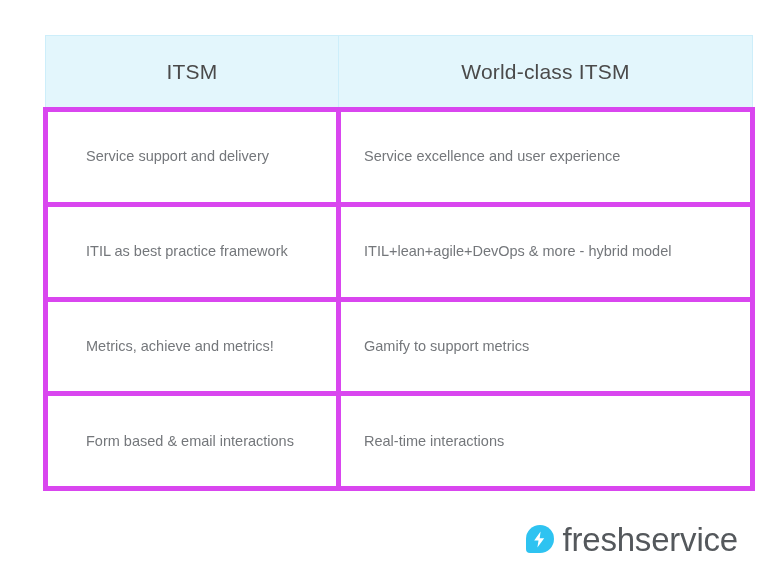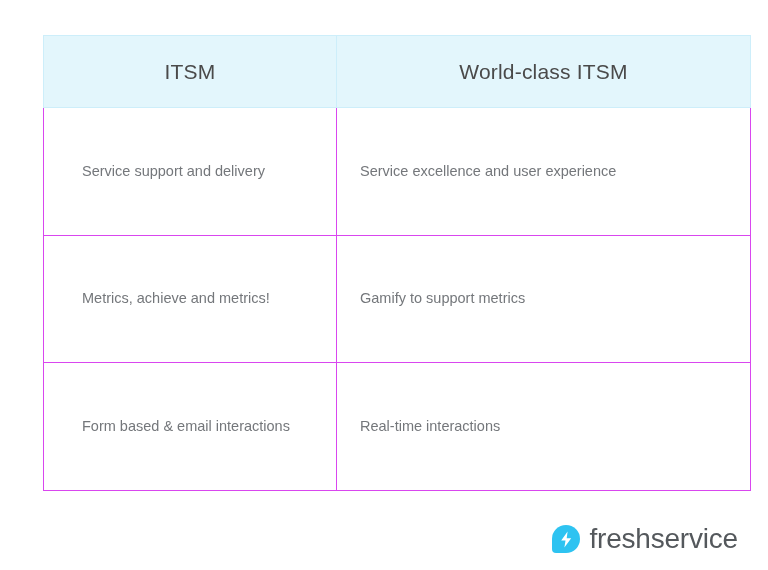--- a/index.html
+++ b/index.html
@@ -57,21 +57,21 @@
   }
 
   table.compare td {
     height: 77px;
     font-size: 14.5px;
     font-weight: 400;
     color: #74777b;
     vertical-align: middle;
     text-align: left;
     padding: 0 14px 0 38px;
-    border: 1px solid #d946ef;
+    border: 5px solid #d946ef;
     line-height: 1.45;
   }
 
   table.compare td.cell-right {
     padding-left: 23px;
   }
 
   
   .brand {
     position: absolute;
@@ -93,21 +93,21 @@
     display: flex;
     align-items: center;
     justify-content: center;
   }
 
   .brand-mark svg {
     display: block;
   }
 
   .brand-name {
-    font-size: 28px;
+    font-size: 33px;
     font-weight: 400;
     color: #54585c;
     letter-spacing: -0.2px;
     line-height: 1;
     white-space: nowrap;
   }
 </style>
 </head>
 <body>
 
@@ -124,20 +124,24 @@
           <th>ITSM</th>
           <th>World-class ITSM</th>
         </tr>
       </thead>
       <tbody>
         <tr>
           <td class="cell-left">Service support and delivery</td>
           <td class="cell-right">Service excellence and user experience</td>
         </tr>
         <tr>
+          <td class="cell-left">ITIL as best practice framework</td>
+          <td class="cell-right">ITIL+lean+agile+DevOps &amp; more - hybrid model</td>
+        </tr>
+        <tr>
           <td class="cell-left">Metrics, achieve and metrics!</td>
           <td class="cell-right">Gamify to support metrics</td>
         </tr>
         <tr>
           <td class="cell-left">Form based &amp; email interactions</td>
           <td class="cell-right">Real-time interactions</td>
         </tr>
       </tbody>
     </table>
   </div>

